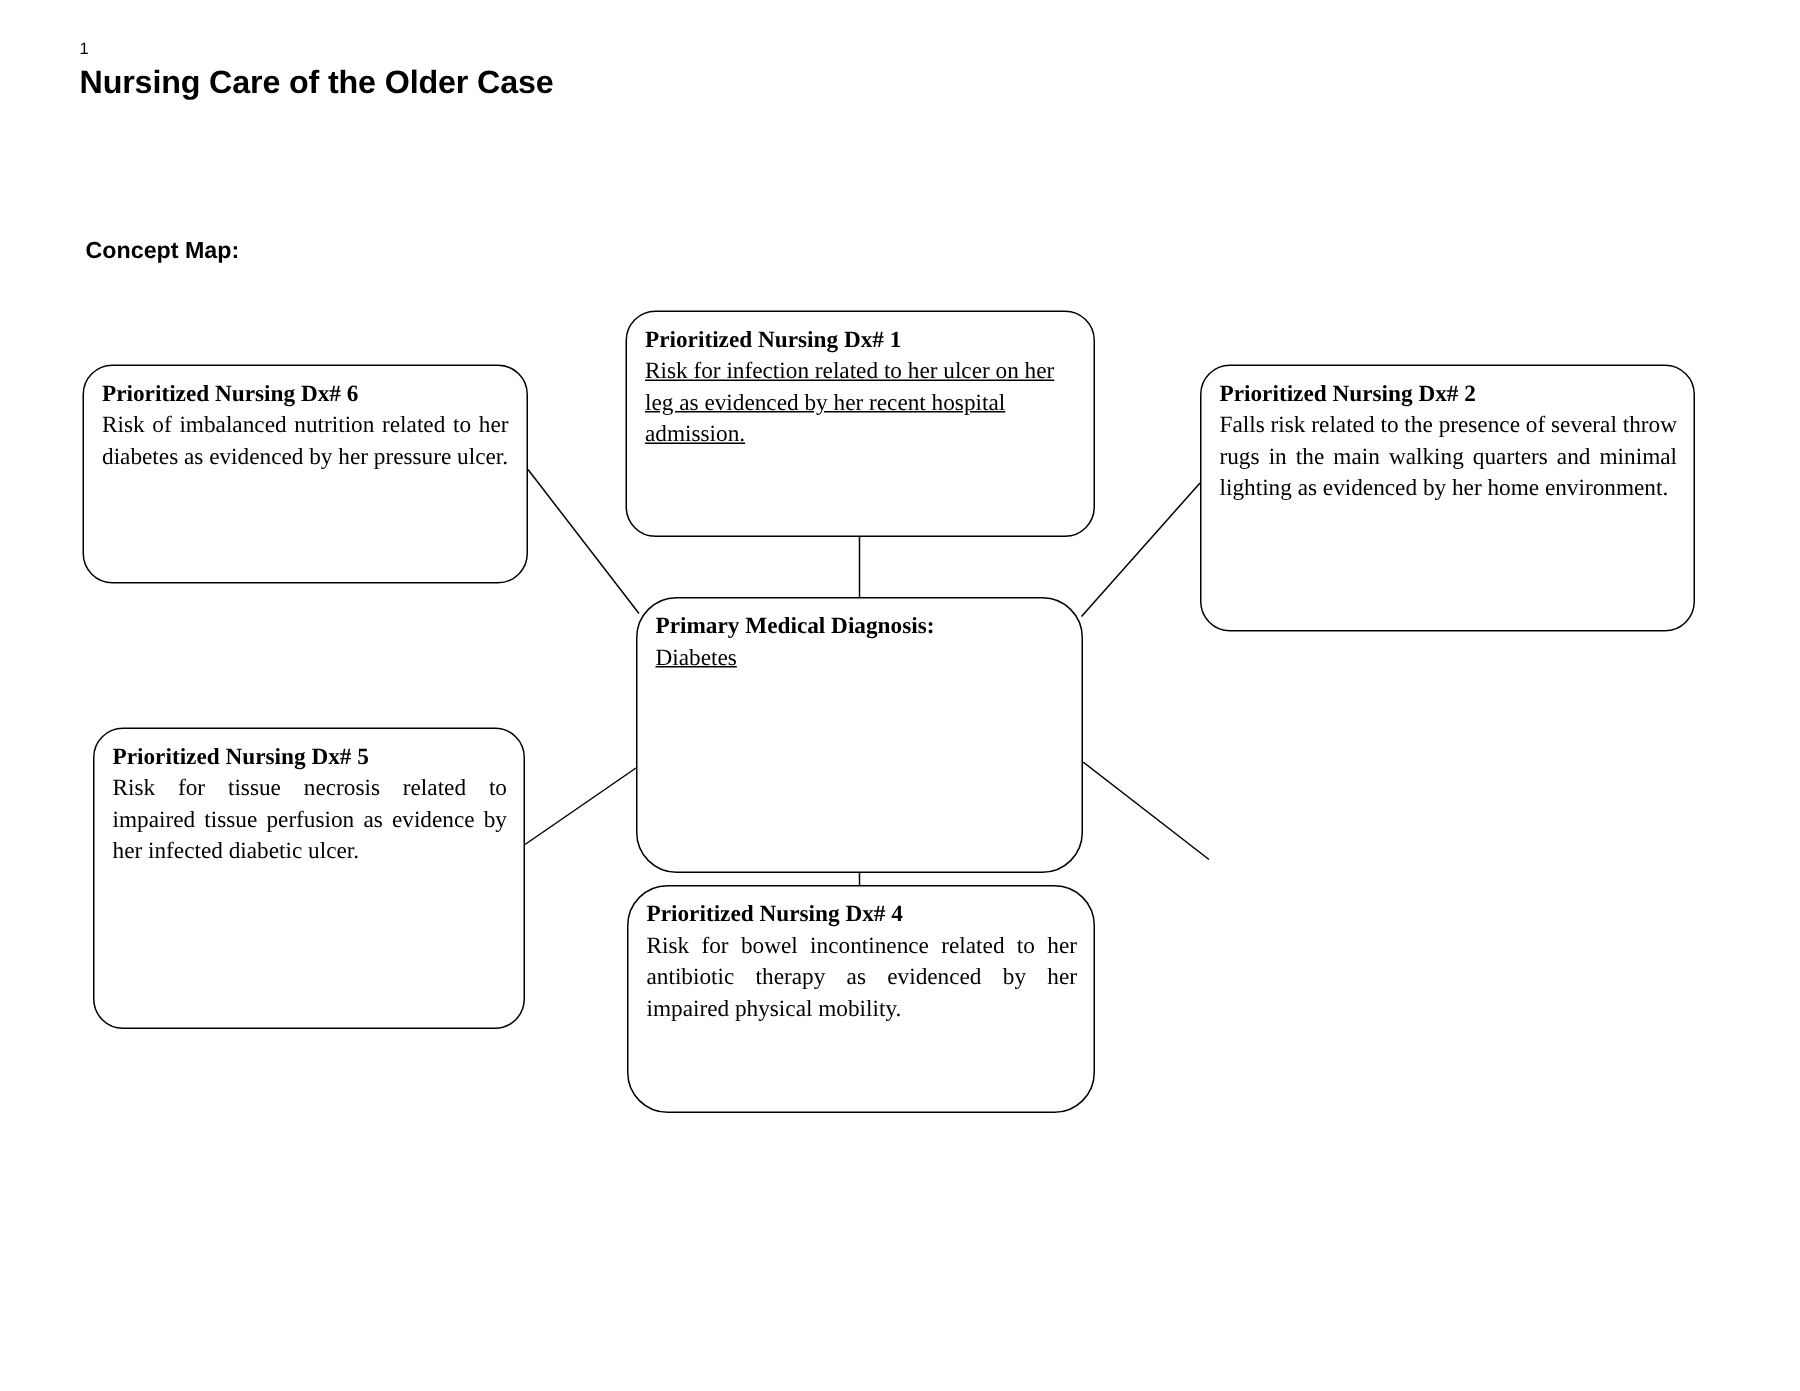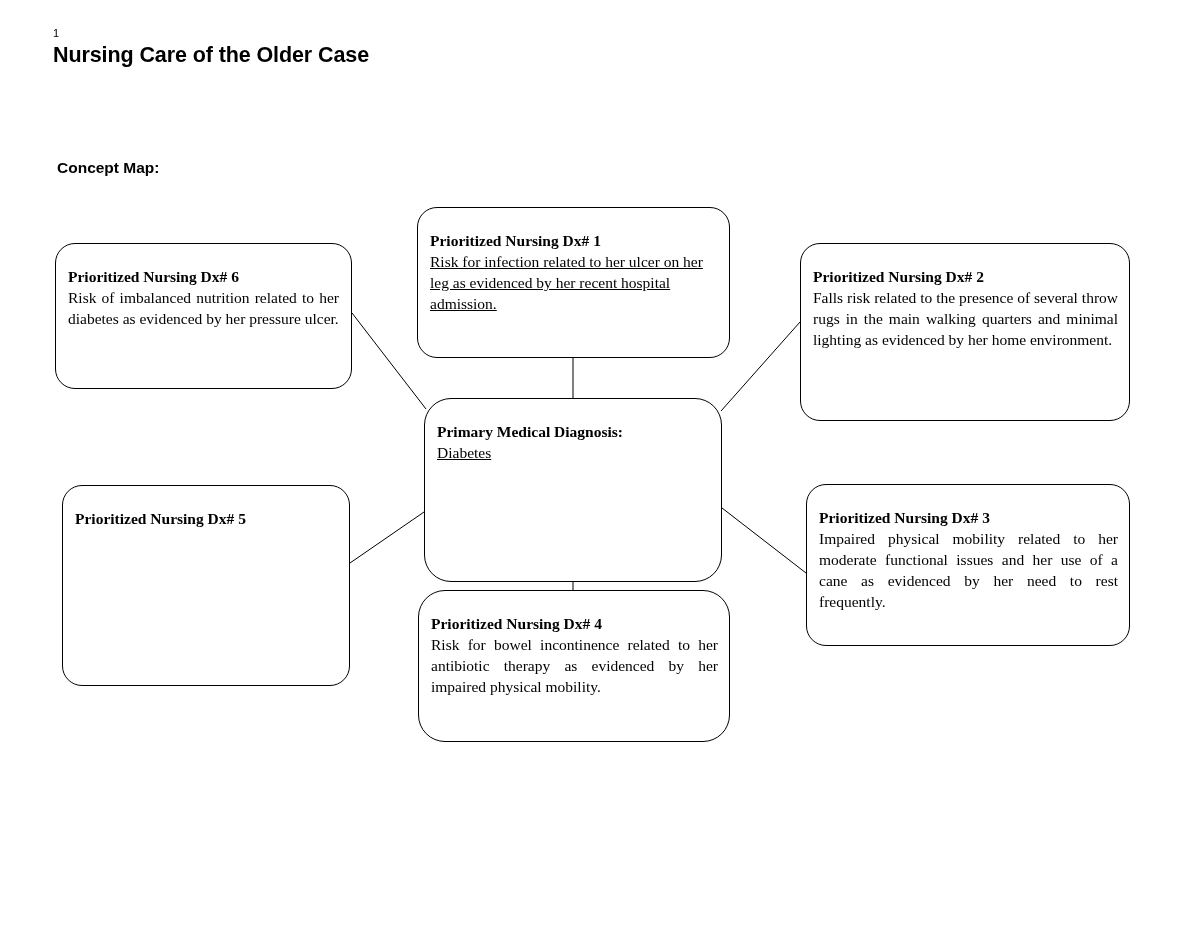--- a/index.html
+++ b/index.html
@@ -64,21 +64,21 @@
     height: 927px;
     pointer-events: none;
   }
 
   .node {
     position: absolute;
     box-sizing: border-box;
     border: 1px solid #000000;
     border-radius: 20px;
     background: #ffffff;
-    padding: 23px 11px 8px 12px;
+    padding: 9px 11px 8px 12px;
     font-family: "Liberation Serif", serif;
   }
   .node-title {
     font-family: "Liberation Serif", serif;
     font-weight: bold;
     font-size: 15.5px;
     line-height: 19px;
     margin: 0 0 1px 0;
     white-space: nowrap;
   }
@@ -142,25 +142,22 @@
     <div class="node-body">Falls risk related to the presence of several throw rugs in the main walking quarters and minimal lighting as evidenced by her home environment.</div>
   </div>
 
   <div class="node" id="node-center">
     <div class="node-title">Primary Medical Diagnosis:</div>
     <div class="node-body no-justify">Diabetes</div>
   </div>
 
   <div class="node" id="node-dx5">
     <div class="node-title">Prioritized Nursing Dx# 5</div>
+    <div class="node-body">Risk for tissue necrosis related to impaired tissue perfusion as evidence by her infected diabetic ulcer.</div>
   </div>
 
-  <div class="node" id="node-dx3">
-    <div class="node-title">Prioritized Nursing Dx# 3</div>
-    <div class="node-body">Impaired physical mobility related to her moderate functional issues and her use of a cane as evidenced by her need to rest frequently.</div>
-  </div>
 
   <div class="node" id="node-dx4">
     <div class="node-title">Prioritized Nursing Dx# 4</div>
     <div class="node-body">Risk for bowel incontinence related to her antibiotic therapy as evidenced by her impaired physical mobility.</div>
   </div>
 
 </div>
 
 </body></html>

